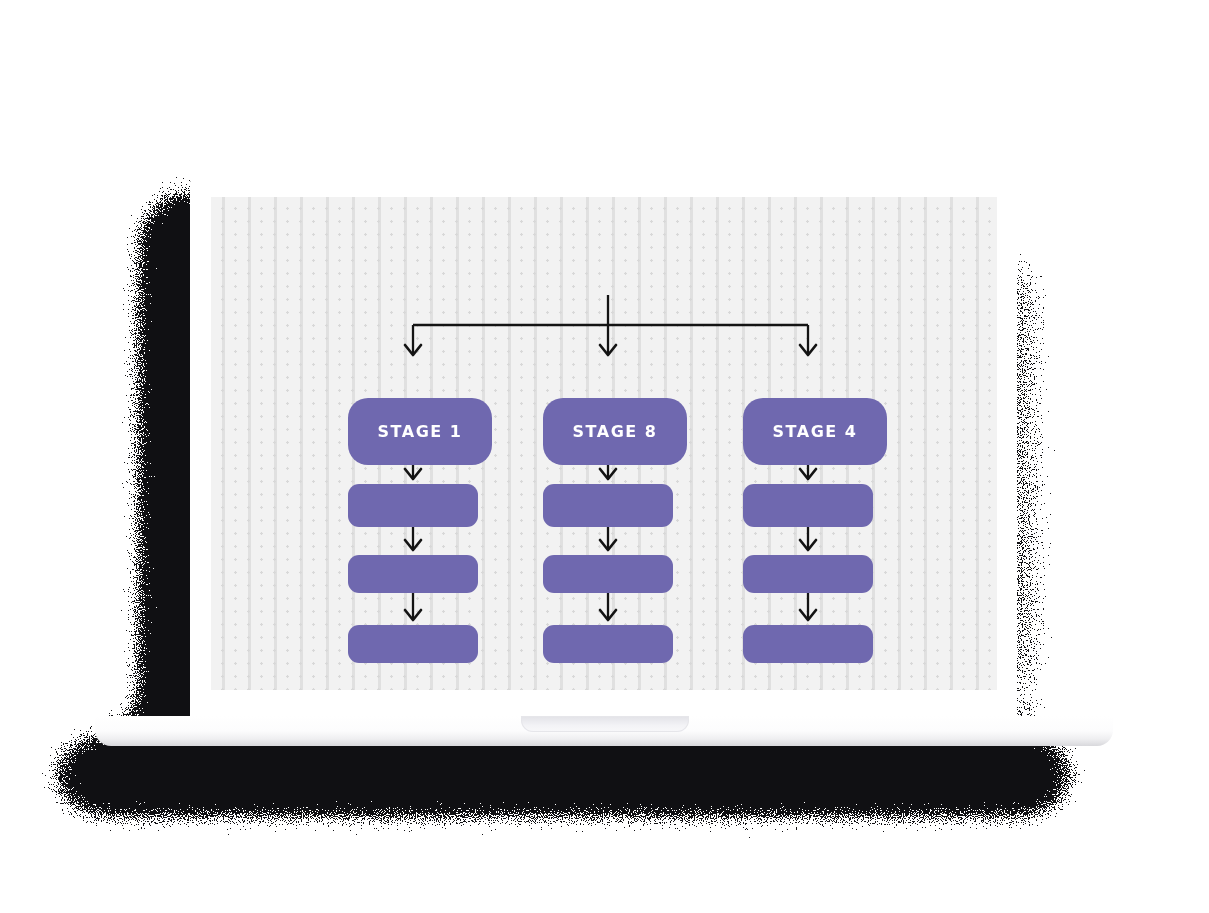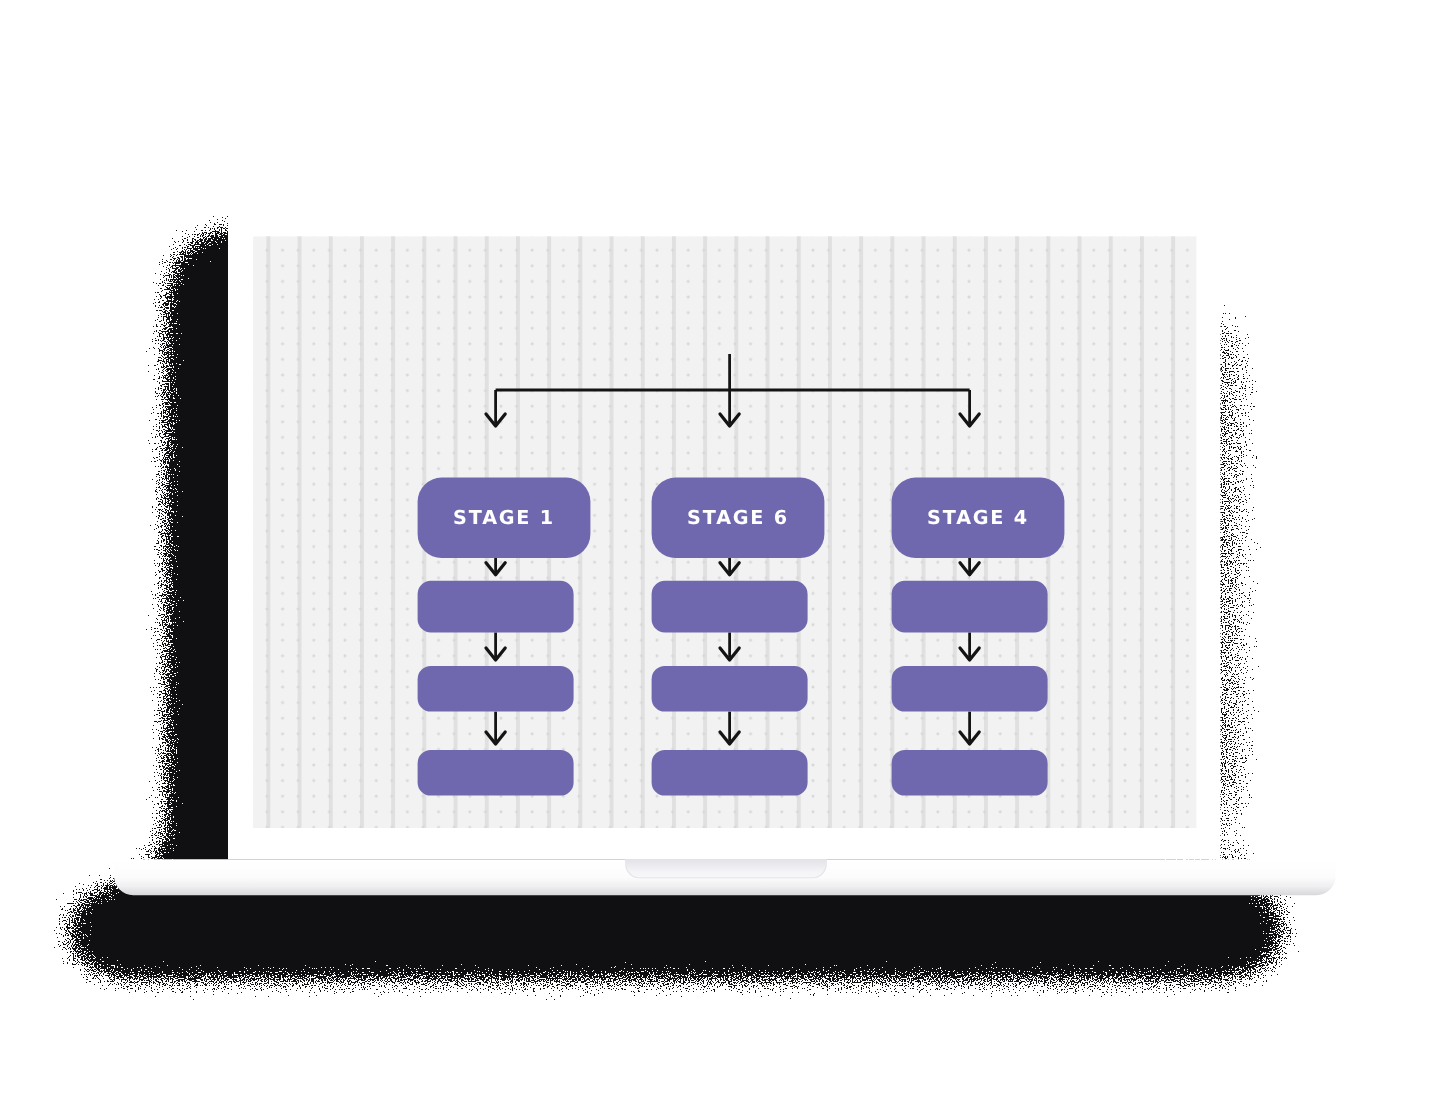--- a/index.html
+++ b/index.html
@@ -187,21 +187,21 @@
         <polyline class="conn-head" points="589,343 597,353 605,343"></polyline>
         <path class="conn-line" d="M597,396 V421"></path>
         <polyline class="conn-head" points="589,413 597,423 605,413"></polyline>
       </svg>
 
 
       <div class="node stage-node col-1">
         <span>STAGE 1</span>
       </div>
       <div class="node stage-node col-2">
-        <span>STAGE 6</span>
+        <span>STAGE 8</span>
       </div>
       <div class="node stage-node col-3">
         <span>STAGE 4</span>
       </div>
 
       <div class="step-node col-1 row-a"></div>
       <div class="step-node col-1 row-b"></div>
       <div class="step-node col-1 row-c"></div>
       <div class="step-node col-2 row-a"></div>
       <div class="step-node col-2 row-b"></div>

